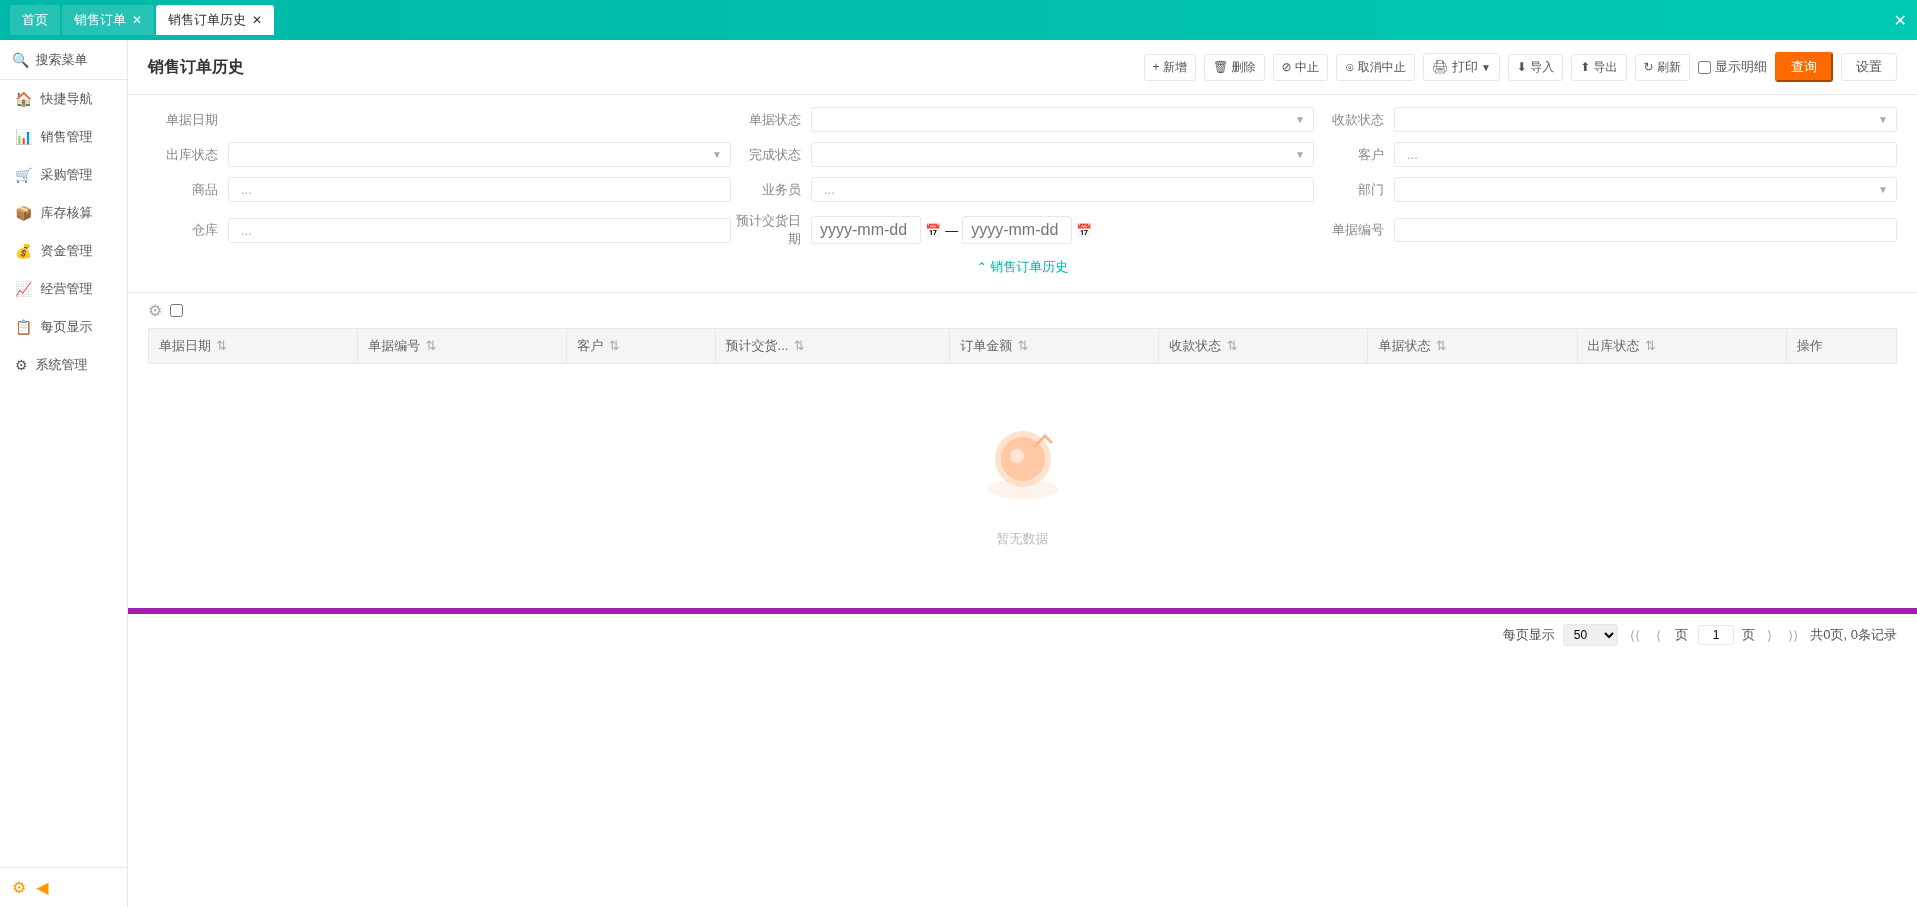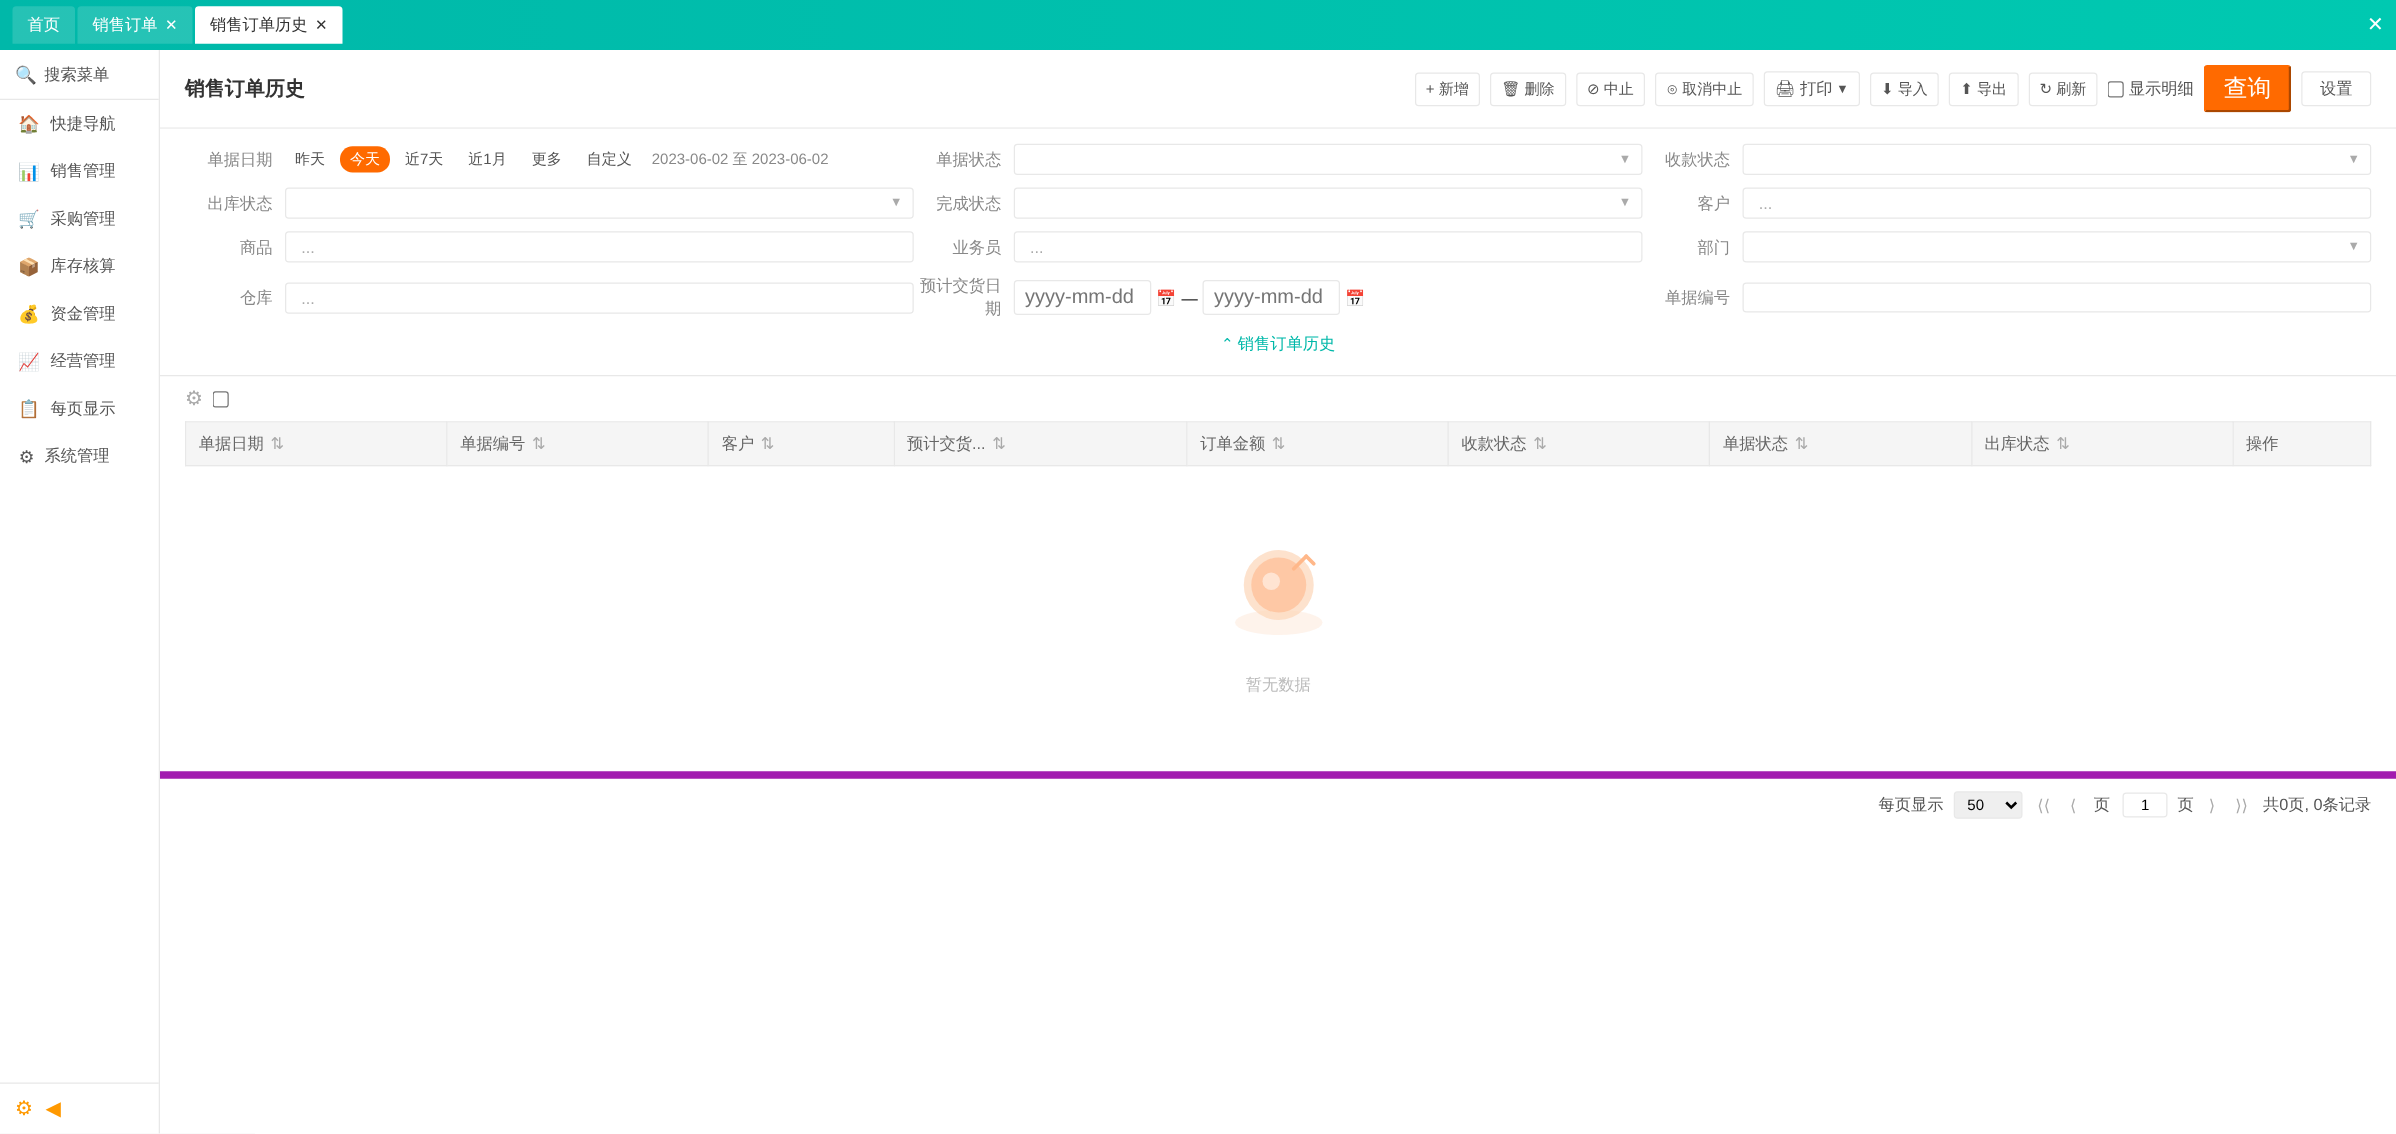--- a/index.html
+++ b/index.html
@@ -59,21 +59,21 @@
     }
     .page-title { font-size: 16px; font-weight: bold; color: #333; flex: 1; }
     .toolbar { display: flex; align-items: center; gap: 8px; }
     .toolbar-btn {
       display: flex; align-items: center; gap: 3px;
       padding: 4px 8px; border: 1px solid #e8e8e8; border-radius: 3px;
       background: #fff; cursor: pointer; color: #555; font-size: 12px;
     }
     .toolbar-btn-primary {
       background: #ff6a00; border-color: #ff6a00; color: white;
-      padding: 4px 14px; border-radius: 3px; cursor: pointer; font-size: 19px;
+      padding: 4px 14px; border-radius: 3px; cursor: pointer; font-size: 13px;
     }
     .toolbar-btn-secondary {
       background: #fff; border: 1px solid #e8e8e8; color: #555;
       padding: 4px 14px; border-radius: 3px; cursor: pointer; font-size: 13px;
     }
     .checkbox-label { display: flex; align-items: center; gap: 4px; font-size: 12px; color: #555; }
 
     
     .filter-area { padding: 12px 20px; background: #fff; border-bottom: 1px solid #e8e8e8; }
     .filter-value { display: flex; align-items: center; flex: 1; }
@@ -227,31 +227,20 @@
         <button class="toolbar-btn-primary">查询</button>
         <button class="toolbar-btn-secondary">设置</button>
       </div>
     </div>
 
     <div class="filter-area">
 
       <div class="filter-3col" style="margin-bottom:10px;">
         <div class="filter-col">
           <span class="filter-col-label">单据日期</span>
-          <div class="filter-value">
-            <div class="date-tabs">
-              <span class="date-tab">昨天</span>
-              <span class="date-tab active">今天</span>
-              <span class="date-tab">近7天</span>
-              <span class="date-tab">近1月</span>
-              <span class="date-tab">更多</span>
-              <span class="date-tab">自定义</span>
-            </div>
-            <span class="date-range">2023-06-02 至 2023-06-02</span>
-          </div>
         </div>
         <div class="filter-col">
           <span class="filter-col-label">单据状态</span>
           <div class="select-box" style="flex:1;">
             <span>&nbsp;</span>
             <span class="arrow">▼</span>
           </div>
         </div>
         <div class="filter-col">
           <span class="filter-col-label">收款状态</span>

